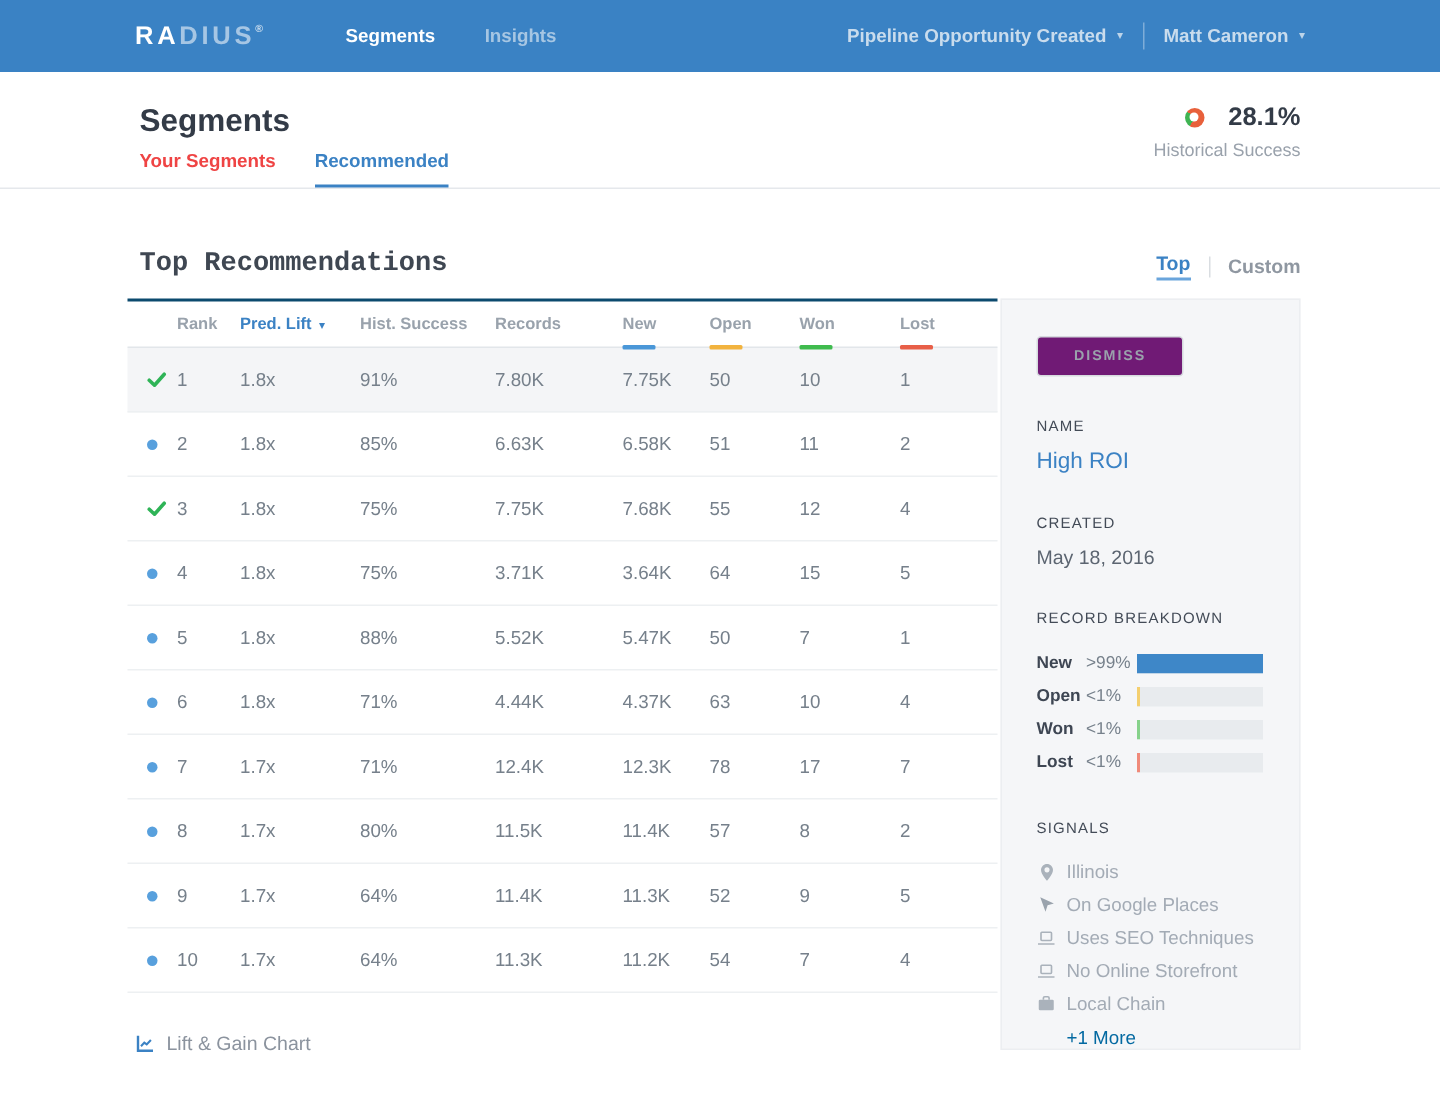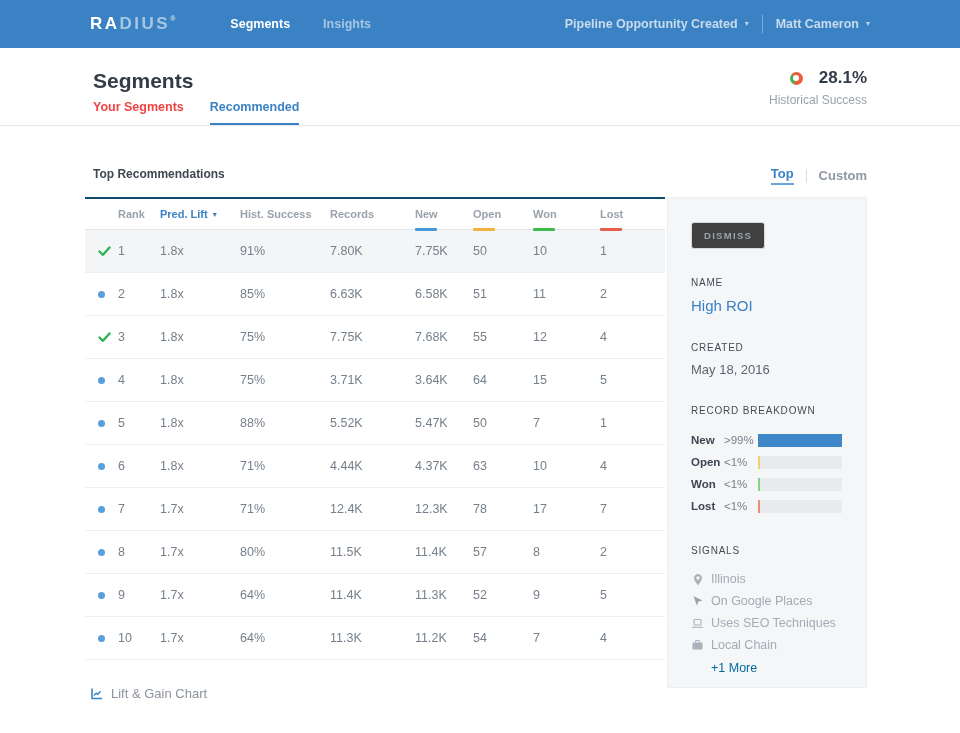--- a/index.html
+++ b/index.html
@@ -31,21 +31,21 @@
   .stat { position:absolute; top:20px; right:93px; text-align:right; }
   .stat-value { display:flex; align-items:center; justify-content:flex-end; gap:16px;
     font-size:17px; font-weight:bold; color:#333b47; }
   .donut { width:13px; height:13px; border-radius:50%; position:relative; display:inline-block; }
   .donut::after { content:""; position:absolute; inset:3.5px; background:#fff; border-radius:50%; }
   .stat-label { margin-top:5px; font-size:12px; color:#9aa2ac; }
 
   
   .content { padding:0 93px 0 85px; }
   .section-head { display:flex; align-items:baseline; margin-top:40px; }
-  .section-title { font-size:12px; font-weight:bold; color:#3f4752; margin-left:8px; }
+  .section-title { font-size:18px; font-weight:bold; color:#3f4752; margin-left:8px;font-family:Liberation Mono, monospace; }
   .view-toggle { margin-left:auto; display:flex; align-items:center; gap:12px; font-size:13px; font-weight:bold; }
   .vt-top { color:#3b82c4; border-bottom:2px solid #6aa5dc; padding-bottom:2px; cursor:pointer; }
   .vt-divider { width:1px; height:14px; background:#d9dde1; }
   .vt-custom { color:#8f97a1; cursor:pointer; }
 
   .body-row { display:flex; margin-top:12px; align-items:flex-start; }
 
   
   .table { width:580px; }
   .thead, .trow { display:grid; grid-template-columns:33px 42px 80px 90px 85px 58px 60px 67px 1fr;
@@ -59,22 +59,22 @@
   .trow { height:43px; border-bottom:1px solid #edf0f2; font-size:12.5px; color:#76808b; cursor:pointer; }
   .trow.selected { background:#f4f5f7; }
   .c-status { display:flex; align-items:center; padding-left:13px; }
   .dot-icon { width:7px; height:7px; border-radius:50%; background:#58a0dd; display:inline-block; }
   .table-footer { height:27px; margin-top:20px; display:flex; align-items:center; gap:8px; padding-left:5px; }
   .footer-link-text { font-size:13px; color:#8b939e; cursor:pointer; }
 
   
   .panel { width:200px; margin-left:2px; min-height:491px; background:#f5f6f8;
     border:1px solid #eceef1; padding:24px 24px 0 23px; }
-  .dismiss-btn { display:inline-block; padding:7px 12px; border:1px solid #d6dade; border-radius:3px;
-    background:#404040; color:#9aa2ac; font-size:9.5px; font-weight:bold; letter-spacing:1.3px; cursor:pointer; }
+  .dismiss-btn { display:inline-block; padding:7px 24px; border:1px solid #d6dade; border-radius:3px;
+    background:#701a75; color:#9aa2ac; font-size:9.5px; font-weight:bold; letter-spacing:1.3px; cursor:pointer; }
   .p-label { margin-top:28px; font-size:10px; font-weight:normal; letter-spacing:.8px; color:#434b57; }
   .p-name { margin-top:9px; font-size:15px; color:#3b82c4; cursor:pointer; }
   .p-created { margin-top:9px; font-size:13px; color:#5c6571; }
   .bd-list { margin-top:13px; }
   .bd-row { display:flex; align-items:center; height:22px; }
   .bd-label { width:33px; font-size:11.5px; font-weight:bold; color:#3e4653; }
   .bd-value { width:34px; font-size:11.5px; color:#76808b; }
   .bd-track { flex:1; height:13px; background:#e8ebee; position:relative; overflow:hidden; }
   .bd-fill { position:absolute; left:0; top:0; bottom:0; display:block; }
   .signals-list { margin-top:12px; }
@@ -378,20 +378,31 @@
                   <rect x="3" y="1.5" width="7" height="5.5" rx="0.6" fill="none" stroke="#aab2bb" stroke-width="1.1"></rect>
                   <path d="M1 9.3h11" stroke="#aab2bb" stroke-width="1.1"></path>
                 </svg>
               </span>
             </span>
     <span class="sig-label">Uses SEO Techniques</span>
   </div>
           <div class="signal">
     <span class="sig-icon">
               <span>
+                <svg width="13" height="11" viewBox="0 0 13 11">
+                  <rect x="3" y="1.5" width="7" height="5.5" rx="0.6" fill="none" stroke="#aab2bb" stroke-width="1.1"></rect>
+                  <path d="M1 9.3h11" stroke="#aab2bb" stroke-width="1.1"></path>
+                </svg>
+              </span>
+            </span>
+    <span class="sig-label">No Online Storefront</span>
+  </div>
+          <div class="signal">
+    <span class="sig-icon">
+              <span>
                 <svg width="13" height="12" viewBox="0 0 13 12">
                   <path d="M4.6 3.5V2.4c0-.5.4-.9.9-.9h2c.5 0 .9.4.9.9v1.1" fill="none" stroke="#aab2bb" stroke-width="1.1"></path>
                   <rect x="1.5" y="3.5" width="10" height="7" rx="0.9" fill="#aab2bb"></rect>
                 </svg>
               </span>
             </span>
     <span class="sig-label">Local Chain</span>
   </div>
         </div>
       <div class="more-link">+1 More</div>

